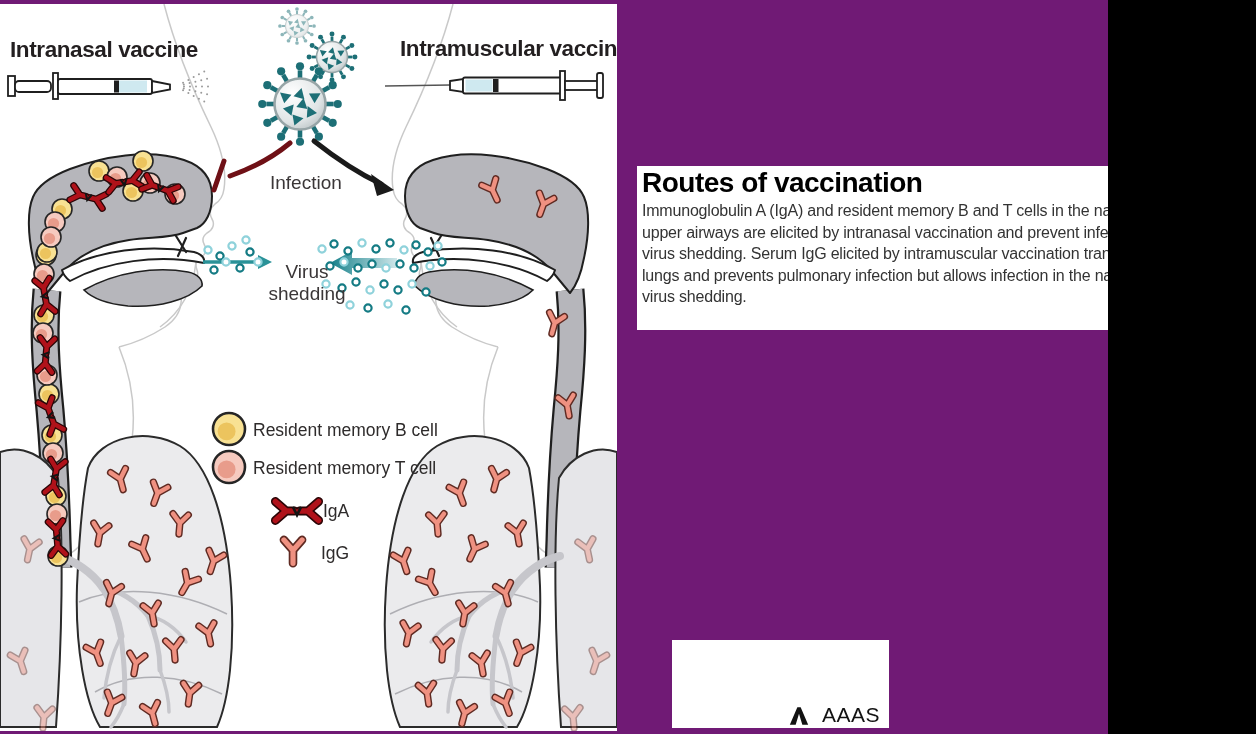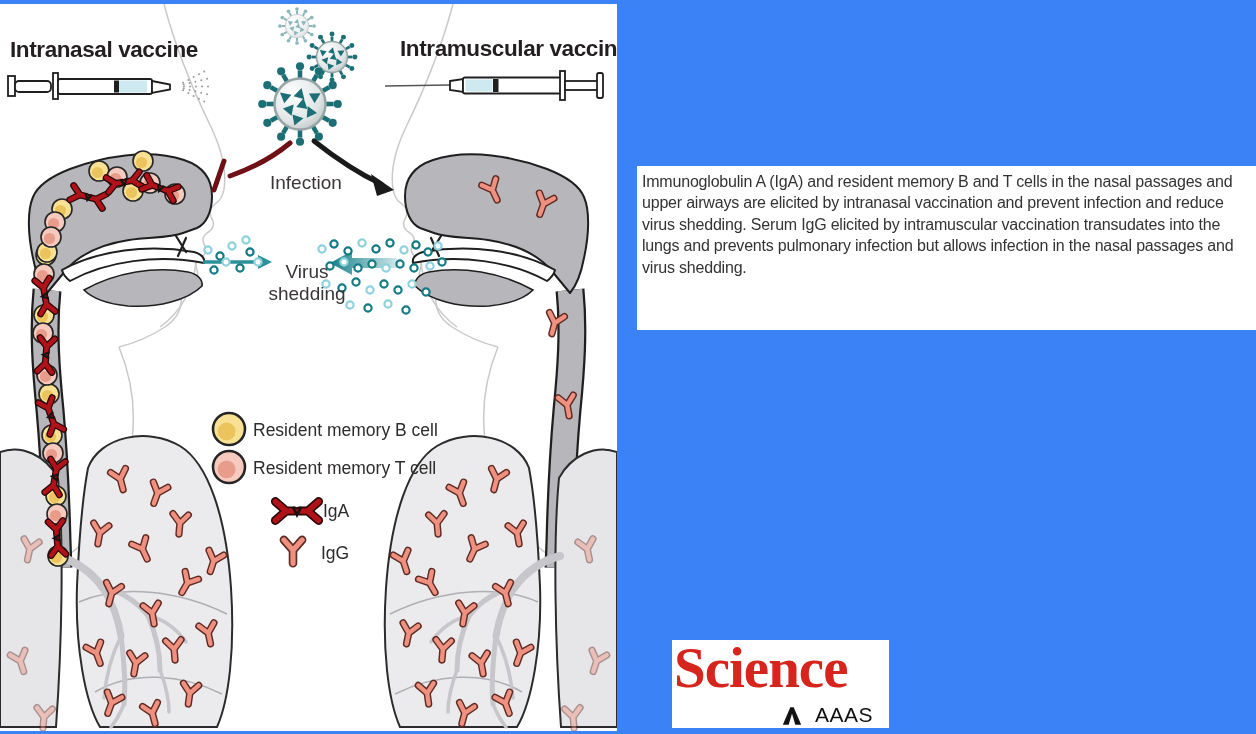--- a/index.html
+++ b/index.html
@@ -1,33 +1,33 @@
 <!DOCTYPE html>
 <html><head>
 <meta charset="utf-8">
 <style>
   html,body{margin:0;padding:0;background:#000;}
-  .canvas{position:relative;width:1256px;height:734px;background:#3b82f6;overflow:hidden;
+  .canvas{position:relative;width:1108px;height:734px;background:#701a75;overflow:hidden;
           font-family:"Liberation Sans",sans-serif;}
   .figure-panel{position:absolute;left:0;top:4px;width:617px;height:727px;background:#fff;}
   .figure-panel svg{display:block;}
   .fig-title{font-family:"Liberation Sans",sans-serif;font-weight:700;font-size:22.5px;
              fill:#231f20;letter-spacing:-0.4px;}
   .fig-label{font-family:"Liberation Sans",sans-serif;font-size:19px;fill:#3a3637;}
   .legend-label{font-family:"Liberation Sans",sans-serif;font-size:17.5px;fill:#2e2b2b;}
   .caption-box{position:absolute;left:637px;top:166px;width:619px;height:164px;background:#fff;
                padding:2px 10px 0 5px;box-sizing:border-box;}
   .caption-title{margin:0;font-size:28px;font-weight:700;color:#000;letter-spacing:-0.5px;
                  line-height:1.05;}
   .caption-body{margin:3px 0 0 0;font-size:16px;line-height:1.34;color:#333;
                 letter-spacing:-0.2px;}
   .logo-box{position:absolute;left:672px;top:640px;width:217px;height:88px;background:#fff;}
   .science-wordmark{font-family:"Liberation Serif",serif;font-weight:700;font-size:57px;
                     color:#d5251d;line-height:0.98;margin-left:2px;letter-spacing:-1px;}
-  .aaas-row{position:absolute;right:16px;bottom:3px;display:flex;align-items:flex-end;gap:13px;}
+  .aaas-row{position:absolute;right:9px;bottom:3px;display:flex;align-items:flex-end;gap:13px;}
   .aaas-text{font-family:"Liberation Sans",sans-serif;font-size:21px;color:#121212;
              letter-spacing:0.5px;line-height:1;}
 </style>
 </head>
 <body>
 
 <div class="canvas">
 
   <div class="figure-panel">
     <svg id="figsvg" viewBox="0 4 617 727" width="617" height="727">
@@ -341,25 +341,25 @@
         <text class="legend-label" x="253" y="474">Resident memory T cell</text>
         <use href="#gIgA" transform="translate(297,511) scale(1.35)"></use>
         <text class="legend-label" x="323" y="517">IgA</text>
         <use href="#gIgG" transform="translate(293,549) scale(1.3)"></use>
         <text class="legend-label" x="321" y="559">IgG</text>
       </g>
     </svg>
   </div>
 
   <div class="caption-box">
+    <h1 class="caption-title">Routes of vaccination</h1>
     <p class="caption-body">Immunoglobulin A (IgA) and resident memory B and T cells in the nasal passages and upper airways are elicited by intranasal vaccination and prevent infection and reduce virus shedding. Serum IgG elicited by intramuscular vaccination transudates into the lungs and prevents pulmonary infection but allows infection in the nasal passages and virus shedding.</p>
   </div>
 
   <div class="logo-box">
-    <div class="science-wordmark">Science</div>
     <div class="aaas-row">
       <svg width="20" height="19" viewBox="0 0 24 22">
         <path d="M1,22 L10,1 L14,1 L23,22 L16,22 L12,9 L8,22 Z" fill="#121212"></path>
       </svg>
       <span class="aaas-text">AAAS</span>
     </div>
   </div>
 </div>
 
 </body></html>

